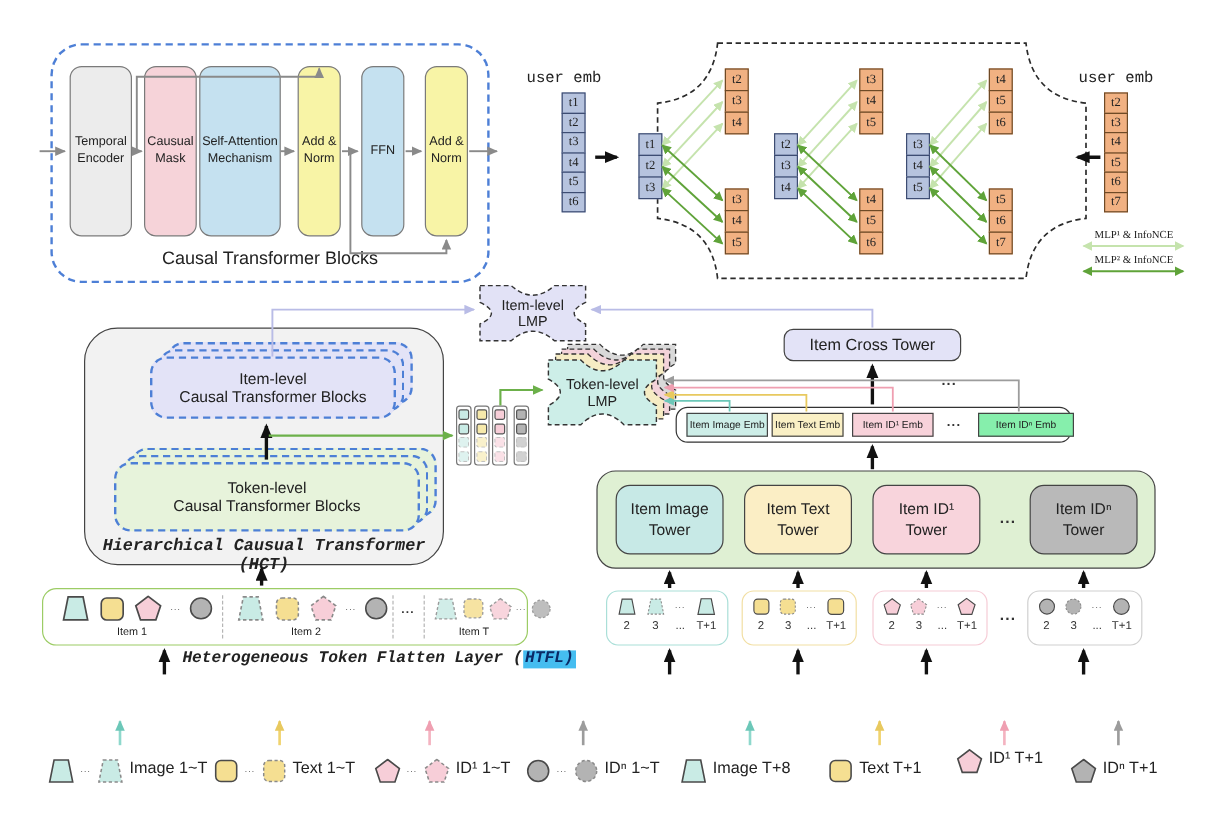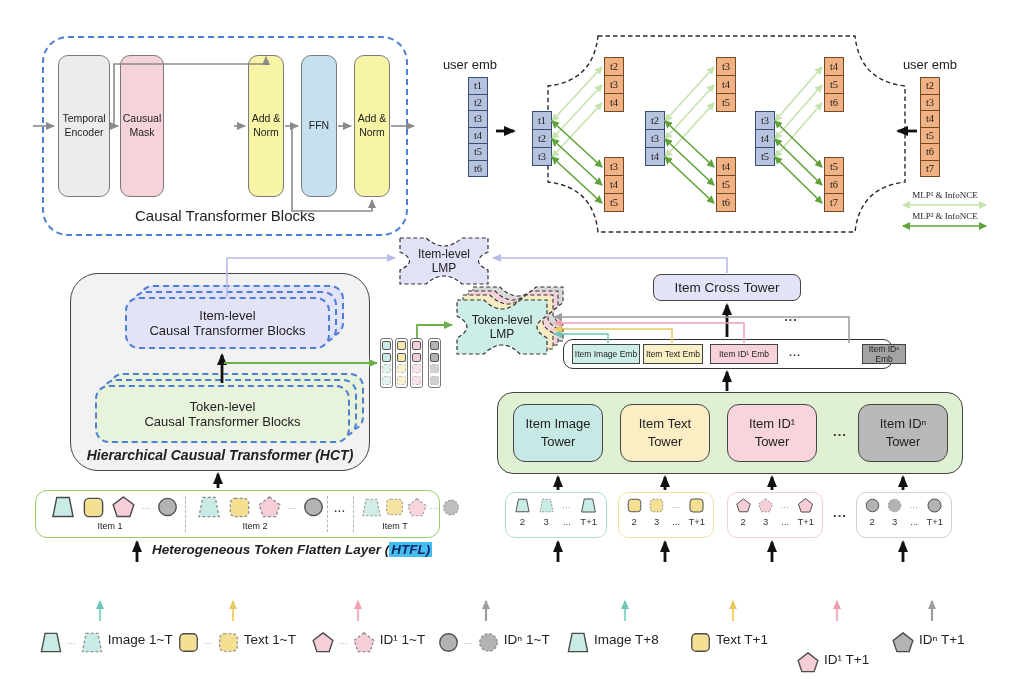--- a/index.html
+++ b/index.html
@@ -1,21 +1,21 @@
 <!DOCTYPE html>
 <html style="--panelBlue: #4d7fd6; --teal: #c9ebe5; --yellow: #f6e9ab; --yellowDeep: #f5df92; --pink: #f7ced8; --grayToken: #b3b3b3; --grayBlock: #ececec; --blueBlock: #c5e1f0; --pinkBlock: #f6d3d9; --yellowBlock: #f8f4a6; --lavender: #e3e3f7; --greenFill: #e7f3db; --towersBg: #dff0d3; --cellBlue: #b6c3de; --cellOrange: #f1b182; --tealLMP: #cdeee8; --htflHighlight: #45bdf0; --lightGreen: #c5e3ad; --darkGreen: #5fa339;"><head>
 <meta charset="utf-8">
 <style>
 *{box-sizing:border-box;margin:0;padding:0}
 body{font-family:"Liberation Sans",sans-serif;background:#fff;color:#222}
 #canvas{position:relative;width:1022px;height:685px;background:#fff;overflow:hidden}
 .abs{position:absolute}
 .flex{display:flex;align-items:center;justify-content:center;text-align:center}
 .pre{white-space:pre-line}
-.serif{font-family:Liberation Sans, sans-serif}
+.serif{font-family:Liberation Mono, monospace}
 .bi{font-weight:bold;font-style:italic}
 svg.layer{position:absolute;left:0;top:0;pointer-events:none}
 
 .blk{border:1.4px solid #7a7a7a;border-radius:10px;font-size:10.5px;line-height:1.3}
 .panel-dashed{border:2.5px dashed var(--panelBlue);border-radius:26px}
 
 .tcol{display:flex;flex-direction:column}
 .tcell{width:20px;height:17.5px;margin-top:-1px;border:1px solid #3d4c72;background:var(--cellBlue);
   font-family:"Liberation Serif",serif;font-size:10.5px;display:flex;align-items:center;justify-content:center}
 .tcol.g .tcell{height:19px}
@@ -72,20 +72,23 @@
     </g>
   </svg>
 
   <div class="abs panel-dashed" style="left:42px;top:36px;width:366px;height:200px"></div>
   <div class="abs flex blk" style="left:120px;top:55px;width:44px;height:142px;background:var(--pinkBlock)">
       <span>Causual Mask</span>
     </div>
   <div class="abs flex blk" style="left:58px;top:55px;width:52px;height:142px;background:var(--grayBlock)">
       <span>Temporal Encoder</span>
     </div>
+  <div class="abs flex blk" style="left:166px;top:55px;width:68px;height:142px;background:var(--blueBlock)">
+      <span>Self-Attention Mechanism</span>
+    </div>
   <div class="abs flex blk" style="left:248px;top:55px;width:36px;height:142px;background:var(--yellowBlock)">
       <span>Add &amp; Norm</span>
     </div>
   <div class="abs flex blk" style="left:301px;top:55px;width:36px;height:142px;background:var(--blueBlock)">
       <span>FFN</span>
     </div>
   <div class="abs flex blk" style="left:354px;top:55px;width:36px;height:142px;background:var(--yellowBlock)">
       <span>Add &amp; Norm</span>
     </div>
   <div class="abs flex" style="left:77px;top:207px;width:296px;font-size:15px">Causal Transformer Blocks</div>
@@ -203,21 +206,21 @@
   </div>
 
   <div class="abs flex" style="left:653px;top:274px;width:148px;height:27px;background:var(--lavender);border:1.4px solid #444;border-radius:8px;font-size:13.5px">Item Cross Tower</div>
   <div class="abs dots" style="left:776px;top:310px;width:30px;text-align:center;font-size:12px">...</div>
 
   <div class="abs" style="left:563px;top:339px;width:330px;height:30px;background:#fff;border:1.4px solid #333;border-radius:10px"></div>
   <div class="abs flex seg" style="left:572px;top:344px;width:68px;height:20px;background:var(--tealLMP)">Item Image Emb</div>
   <div class="abs flex seg" style="left:643px;top:344px;width:60px;height:20px;background:#faf0c5">Item Text Emb</div>
   <div class="abs flex seg" style="left:710px;top:344px;width:68px;height:20px;background:#f8d2da">Item ID¹ Emb</div>
   <div class="abs dots flex" style="left:782px;top:346px;width:26px;font-size:11px">...</div>
-  <div class="abs flex seg" style="left:862px;top:344px;width:44px;height:20px;background:#a3a3a3">Item IDⁿ Emb</div>
+  <div class="abs flex seg" style="left:815px;top:344px;width:80px;height:20px;background:#86efac">Item IDⁿ Emb</div>
 
   <div class="abs" style="left:497px;top:392px;width:466px;height:82px;background:var(--towersBg);border:1.5px solid #444;border-radius:16px"></div>
   <div class="abs flex pre tower" style="left:513px;top:404px;width:90px;height:58px;background:#c7e9e6">Item Image
 Tower</div>
   <div class="abs flex pre tower" style="left:620px;top:404px;width:90px;height:58px;background:#fbeec5">Item Text
 Tower</div>
   <div class="abs flex pre tower" style="left:727px;top:404px;width:90px;height:58px;background:#f8d4dc">Item ID¹
 Tower</div>
   <div class="abs dots flex" style="left:828px;top:424px;width:24px;font-size:13px">...</div>
   <div class="abs flex pre tower" style="left:858px;top:404px;width:90px;height:58px;background:#b9b9b9">Item IDⁿ
@@ -423,21 +426,21 @@
         <use href="#sh-trap" class="solid f-teal"></use>
       </svg>
     <span>Image T+8</span>
   </div>
   <div class="abs leg" style="left:690px;top:632px">
     <svg width="21" height="21" viewBox="0 0 24 23">
         <use href="#sh-sq" class="solid f-yel"></use>
       </svg>
     <span>Text T+1</span>
   </div>
-  <div class="abs leg" style="left:797px;top:652px">
+  <div class="abs leg" style="left:797px;top:624px">
     <svg width="22" height="21" viewBox="0 0 24 23">
         <use href="#sh-pent" class="solid f-pink"></use>
       </svg>
     <span>ID¹ T+1</span>
   </div>
   <div class="abs leg" style="left:892px;top:632px">
     <svg width="22" height="21" viewBox="0 0 24 23">
         <use href="#sh-pent" class="solid f-gray"></use>
       </svg>
     <span>IDⁿ T+1</span>

